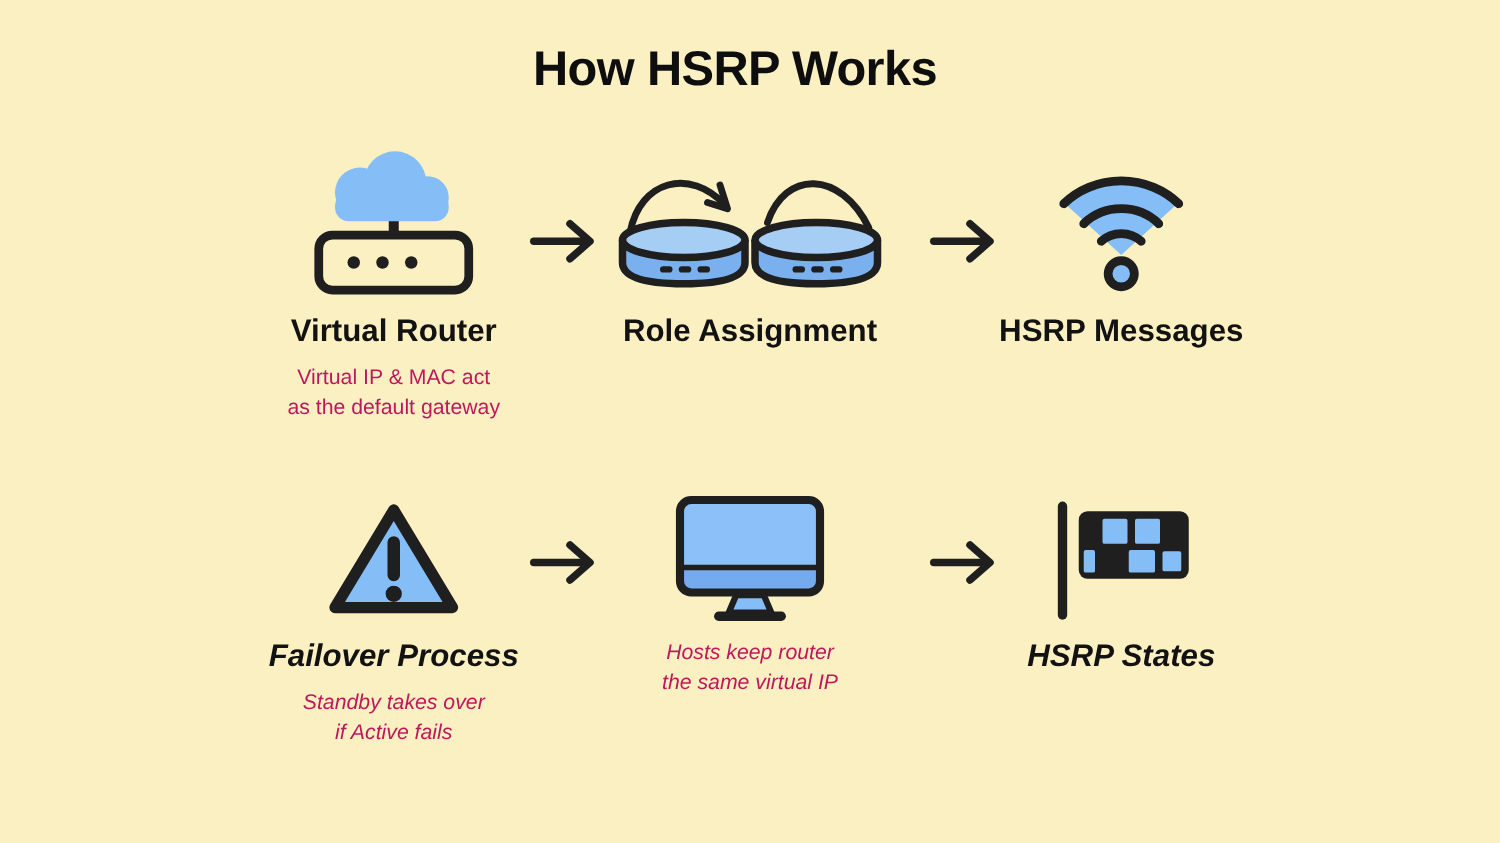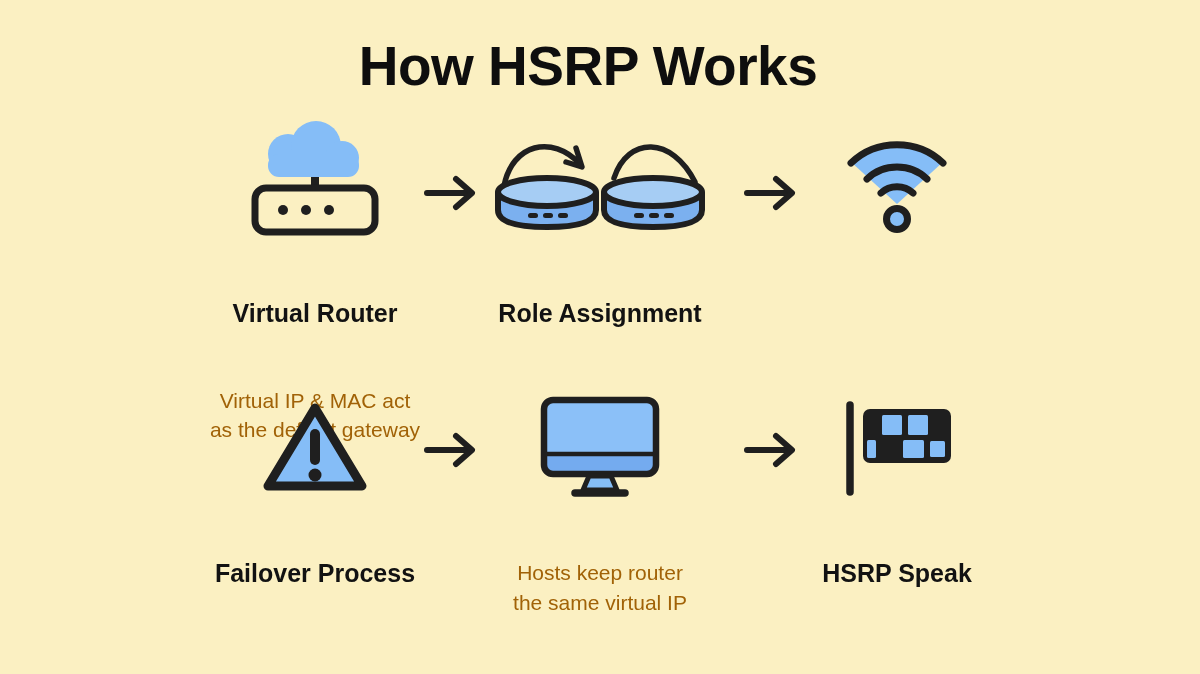--- a/index.html
+++ b/index.html
@@ -6,45 +6,44 @@
   html,body { width:1200px; height:674px; }
   body {
     position:relative;
     background:#FBF0C2;
     font-family:"Liberation Sans","DejaVu Sans",sans-serif;
     color:#161616;
     overflow:hidden;
   }
   .title {
     position:absolute; top:34px; left:0; width:1176px;
-    text-align:center; font-size:55px; font-weight:700;
+    text-align:center; font-size:39px; font-weight:700;
     letter-spacing:-0.5px; color:#0e0e0e;
   }
   .step {
     position:absolute; width:320px;
     display:flex; flex-direction:column; align-items:center;
     text-align:center;
-    gap:48px;
   }
   .r1 { top:116px; }
-  .r2 { top:394px; }
+  .r2 { top:394px;font-style:italic; }
   .c1 { left:155px; }
   .c2 { left:440px;justify-content:flex-end; }
   .c3 { left:737px; }
   .icon-box {
     height:120px; display:flex; align-items:flex-end; justify-content:center;
     margin-bottom:14px;
   }
   .r2 .icon-box { height:104px; margin-bottom:12px; }
   .step-title {
     font-size:25px; font-weight:700; line-height:1.22;
     white-space:pre-line; color:#121212; margin-bottom:9px;
   }
   .step-desc {
-    font-size:21px; line-height:1.42; white-space:pre-line; color:#a16207;
+    font-size:17px; line-height:1.42; white-space:pre-line; color:#be185d;
   }
   .arrow { position:absolute; }
   .a1 { left:423px; top:171px; }
   .a2 { left:743px; top:171px; }
   .a3 { left:423px; top:428px; }
   .a4 { left:743px; top:428px; }
 </style>
 </head>
 <body>
 
@@ -98,31 +97,34 @@
 <div class="step r1 c3">
   <div class="icon-box">
     <svg width="122" height="114" viewBox="0 0 122 114">
       <path d="M61 82 L15 40 A 64 60 0 0 1 107 40 Z" fill="#85BDF7"></path>
       <path d="M15 41 A 64 60 0 0 1 107 41" fill="none" stroke="#1F1F1F" stroke-width="7" stroke-linecap="round"></path>
       <path d="M31 57 A 42 40 0 0 1 91 57" fill="none" stroke="#1F1F1F" stroke-width="7" stroke-linecap="round"></path>
       <path d="M45 71 A 23 22 0 0 1 77 71" fill="none" stroke="#1F1F1F" stroke-width="7" stroke-linecap="round"></path>
       <circle cx="61" cy="97" r="10.5" fill="#85BDF7" stroke="#1F1F1F" stroke-width="7"></circle>
     </svg>
   </div>
+  <h2 class="step-title">HSRP Messages</h2>
 </div>
 
 <div class="step r2 c1">
   <div class="icon-box">
     <svg width="116" height="100" viewBox="0 0 116 100">
       <path d="M58 10 L105 88 L11 88 Z" fill="#85BDF7" stroke="#1F1F1F" stroke-width="9" stroke-linejoin="round"></path>
       <line x1="58" y1="36" x2="58" y2="62" stroke="#1F1F1F" stroke-width="10" stroke-linecap="round"></line>
       <circle cx="58" cy="77" r="6.5" fill="#1F1F1F"></circle>
     </svg>
   </div>
   <h2 class="step-title">Failover Process</h2>
+  <p class="step-desc">Standby takes over
+if Active fails</p>
 </div>
 
 <div class="step r2 c2">
   <div class="icon-box">
     <svg width="124" height="102" viewBox="0 0 124 102">
       <rect x="6" y="4" width="112" height="74" rx="9" fill="#8BC0F8"></rect>
       <rect x="9" y="59" width="106" height="16" fill="#74ABEF"></rect>
       <line x1="7" y1="58" x2="117" y2="58" stroke="#1F1F1F" stroke-width="4.5"></line>
       <rect x="6" y="4" width="112" height="74" rx="9" fill="none" stroke="#1F1F1F" stroke-width="6.5"></rect>
       <path d="M51 80 L73 80 L79 94 L45 94 Z" fill="#85BDF7" stroke="#1F1F1F" stroke-width="5" stroke-linejoin="round"></path>
@@ -140,21 +142,21 @@
       <rect x="24" y="11" width="88" height="54" rx="7" fill="#1F1F1F"></rect>
       <g fill="#85BDF7">
         <rect x="43" y="17" width="20" height="20" rx="1.5"></rect>
         <rect x="69" y="17" width="20" height="20" rx="1.5"></rect>
         <rect x="28" y="42" width="9" height="18" rx="1.5"></rect>
         <rect x="64" y="42" width="21" height="18" rx="1.5"></rect>
         <rect x="91" y="43" width="15" height="16" rx="1.5"></rect>
       </g>
     </svg>
   </div>
-  <h2 class="step-title">HSRP Speak</h2>
+  <h2 class="step-title">HSRP States</h2>
 </div>
 
 <svg class="arrow a1" width="58" height="44" viewBox="0 0 58 44">
   <line x1="4" y1="22" x2="46" y2="22" stroke="#1F1F1F" stroke-width="6" stroke-linecap="round"></line>
   <path d="M33 8 L49 22 L33 36" fill="none" stroke="#1F1F1F" stroke-width="6" stroke-linecap="round" stroke-linejoin="round"></path>
 </svg>
 <svg class="arrow a2" width="58" height="44" viewBox="0 0 58 44">
   <line x1="4" y1="22" x2="46" y2="22" stroke="#1F1F1F" stroke-width="6" stroke-linecap="round"></line>
   <path d="M33 8 L49 22 L33 36" fill="none" stroke="#1F1F1F" stroke-width="6" stroke-linecap="round" stroke-linejoin="round"></path>
 </svg>

